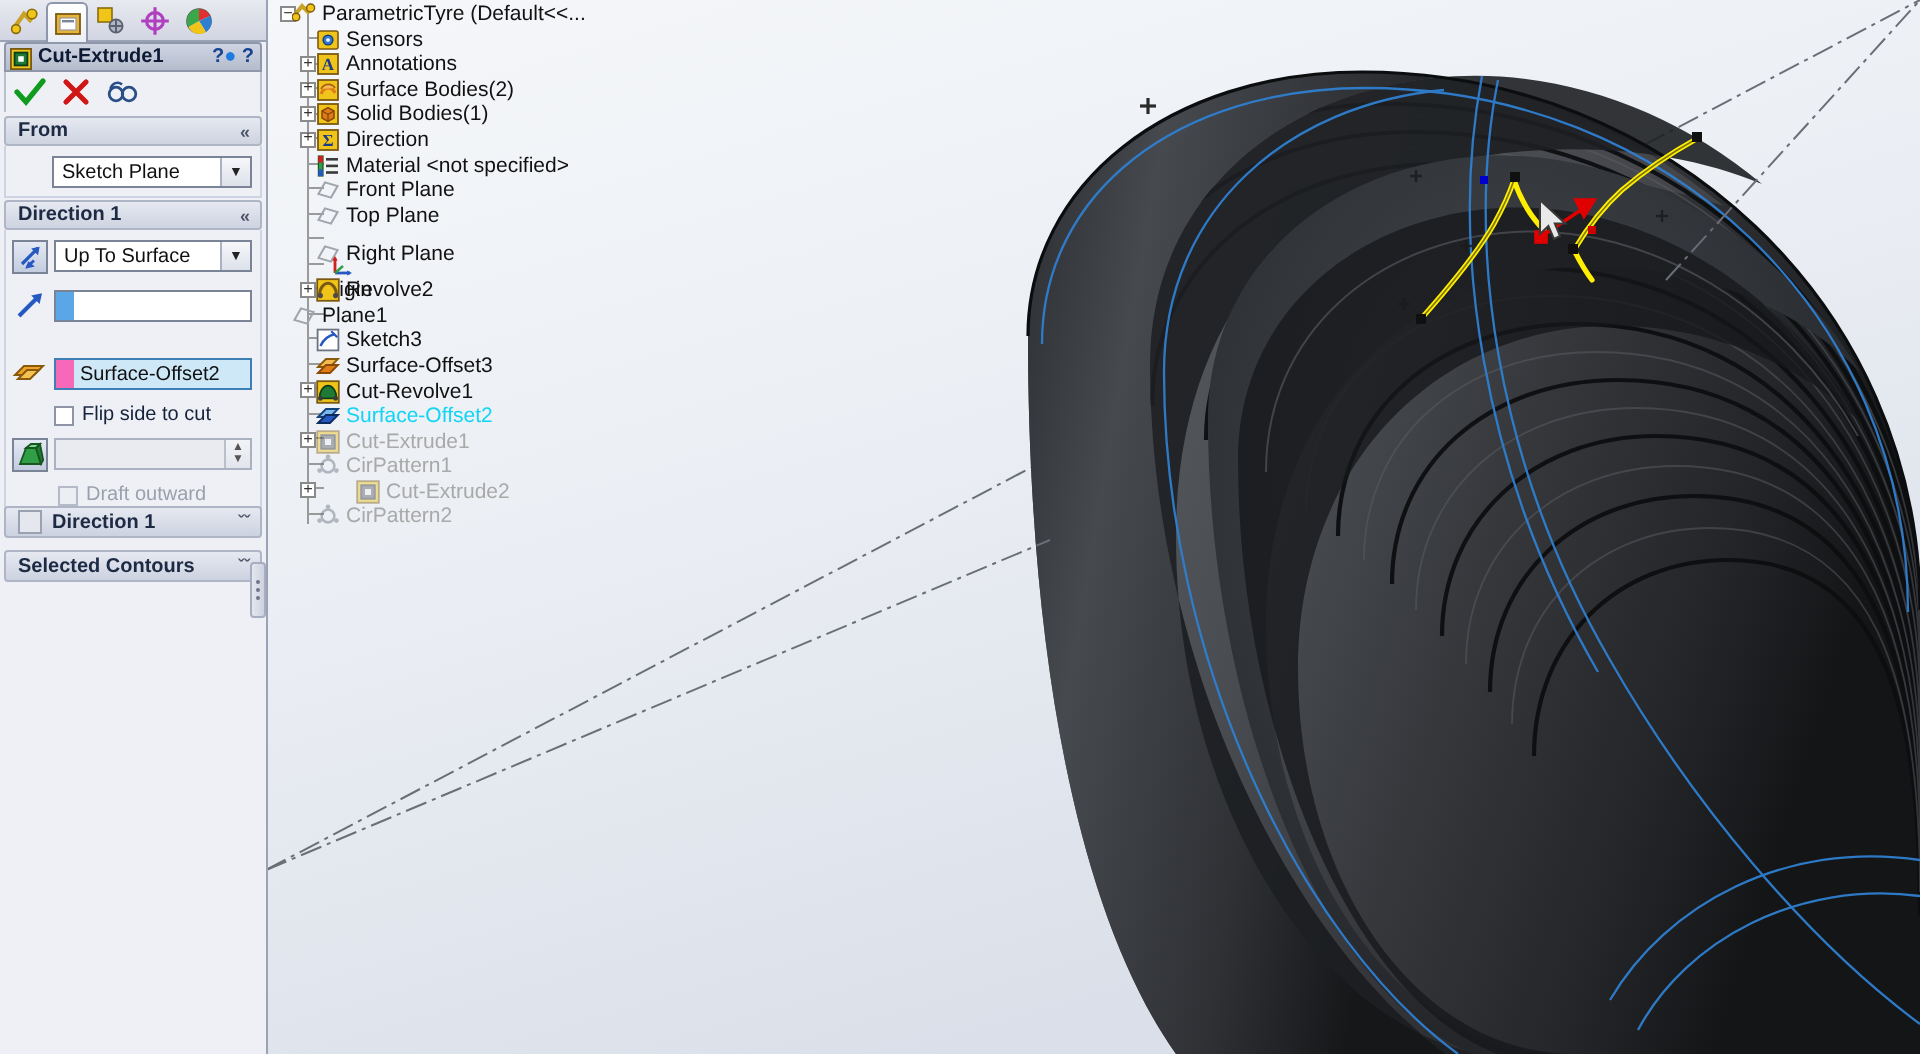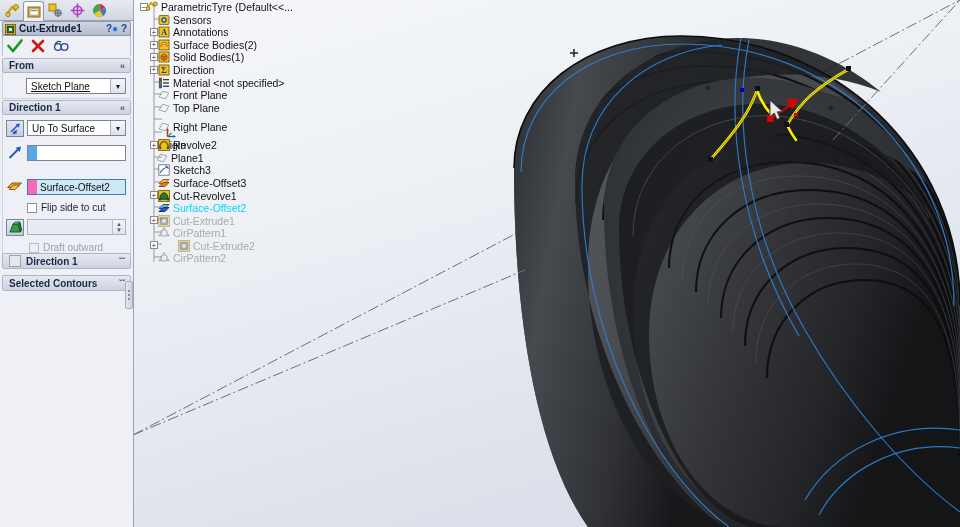--- a/index.html
+++ b/index.html
@@ -530,21 +530,21 @@
         <div class="exp" style="left: 10px; top: 141.05px;">+</div>
         <div class="tn" style="left: 18px; top: 139.05px;">
           <span class="ico"><svg viewBox="0 0 12 12">
               <rect x="0.6" y="0.6" width="10.8" height="10.8" fill="#f0c419" stroke="#7a5a12" stroke-width=".9"></rect>
               <path d="M1.8 8.5 C1.8 4.6, 4.2 2.6, 6 2.6 C7.8 2.6, 10.2 4.6, 10.2 8.5" fill="none" stroke="#7a5a12" stroke-width="1.5"></path>
               <circle cx="2.2" cy="8.8" r="1.3" fill="#4b4b4b"></circle>
               <circle cx="9.8" cy="8.8" r="1.3" fill="#4b4b4b"></circle>
             </svg></span>
           <span class="lbl">Revolve2</span>
         </div>
-        <div class="tn" style="left: 16px; top: 151.6px;">
+        <div class="tn" style="left: 6px; top: 151.6px;">
           <span class="ico"><svg viewBox="0 0 12 12">
               <path d="M1.2 8 L4.5 2.2 L10.8 4 L7.5 9.8 Z" fill="none" stroke="#a0a4ad" stroke-width="1"></path>
             </svg></span>
           <span class="lbl">Plane1</span>
         </div>
         <div class="tn" style="left: 18px; top: 164.15px;">
           <span class="ico"><svg viewBox="0 0 12 12">
               <rect x="0.8" y="0.8" width="10.4" height="10.4" fill="#ffffff" stroke="#6b7380" stroke-width=".9"></rect>
               <path d="M2.2 9 C4 5, 7 3.6, 9.6 3" fill="none" stroke="#2558c0" stroke-width="1.2"></path>
               <path d="M7.6 1.6 L10.6 4.6" stroke="#2558c0" stroke-width="1.1"></path>
@@ -679,21 +679,21 @@
         <path d="M2.2 5.4 C3 2.5, 6 1.5, 8 3.2" stroke="#2a4f86" stroke-width="1.3" fill="none"></path>
       </svg>
     </div>
 
     <div class="group" style="top:58px;">
       <div class="grouphdr">
         <span>From</span>
         <span class="chev">«</span>
       </div>
       <div class="groupbody" style="height:26px;">
-        <div class="combo" style="left:23px;top:5px;width:100px;text-decoration:underline;">
+        <div class="combo" style="left:23px;top:5px;width:100px;">
           <span>Sketch Plane</span>
           <span class="arrow">▼</span>
         </div>
       </div>
     </div>
 
     <div class="group" style="top:100px;">
       <div class="grouphdr">
         <span>Direction 1</span>
         <span class="chev">«</span>

